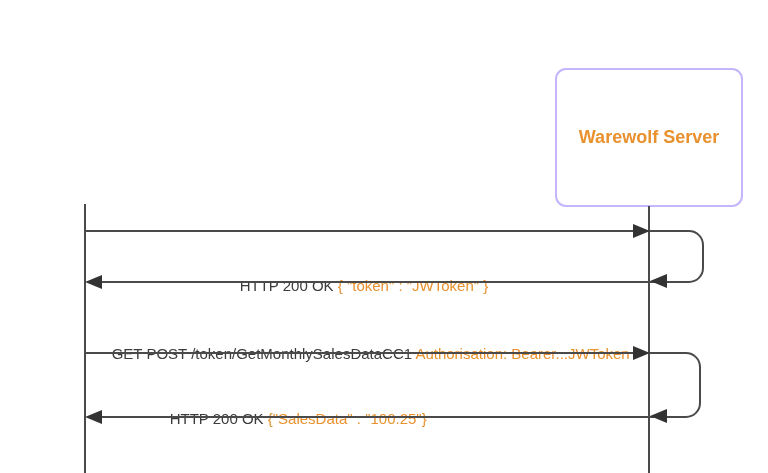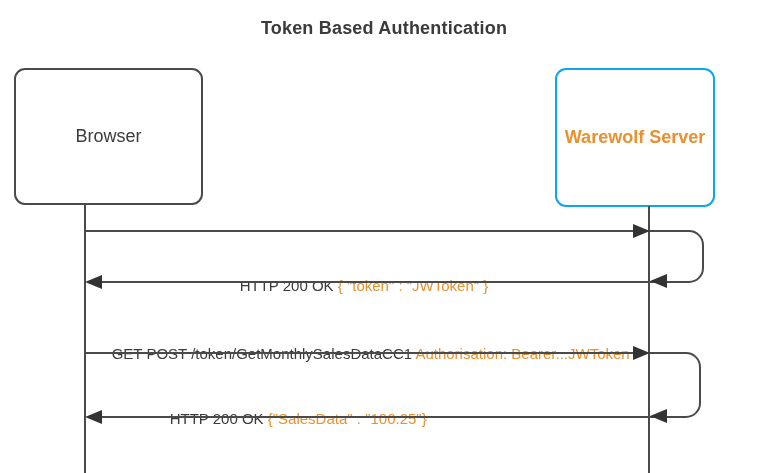--- a/index.html
+++ b/index.html
@@ -30,22 +30,22 @@
     justify-content: center;
     font-size: 18px;
     background: #ffffff;
   }
   .actor-browser {
     left: 14px; top: 68px; width: 189px; height: 137px;
     border: 2px solid #4a4a4a;
     color: #3b3b3b;
   }
   .actor-server {
-    left: 555px; top: 68px; width: 160px; height: 139px;
-    border: 2px solid #0ea5e9;
+    left: 555px; top: 68px; width: 188px; height: 139px;
+    border: 2px solid #c4b5fd;
     color: #e8912e;
     font-weight: bold;
   }
   .lifeline {
     position: absolute;
     width: 2px;
     background: #4a4a4a;
   }
   .lifeline-left  { left: 84px;  top: 204px; height: 269px; }
   .lifeline-right { left: 648px; top: 206px; height: 267px; }
@@ -84,25 +84,21 @@
     background: transparent;
   }
   .loop-1 { left: 650px; top: 230px; width: 54px; height: 53px; }
   .loop-2 { left: 650px; top: 352px; width: 51px; height: 66px; }
 </style>
 </head>
 <body>
 
 <div class="canvas">
 
-  <div class="title">Token Based Authentication</div>
 
-  <div class="actor actor-browser">
-    <span>Browser</span>
-  </div>
   <div class="actor actor-server">
     <span>Warewolf Server</span>
   </div>
 
   <div class="lifeline lifeline-left"></div>
   <div class="lifeline lifeline-right"></div>
 
   <div class="msg-line" style="left:85px; top:230px; width:549px;"></div>
   <div class="arrowhead arrow-right" style="left:633px; top:224px;"></div>
 

